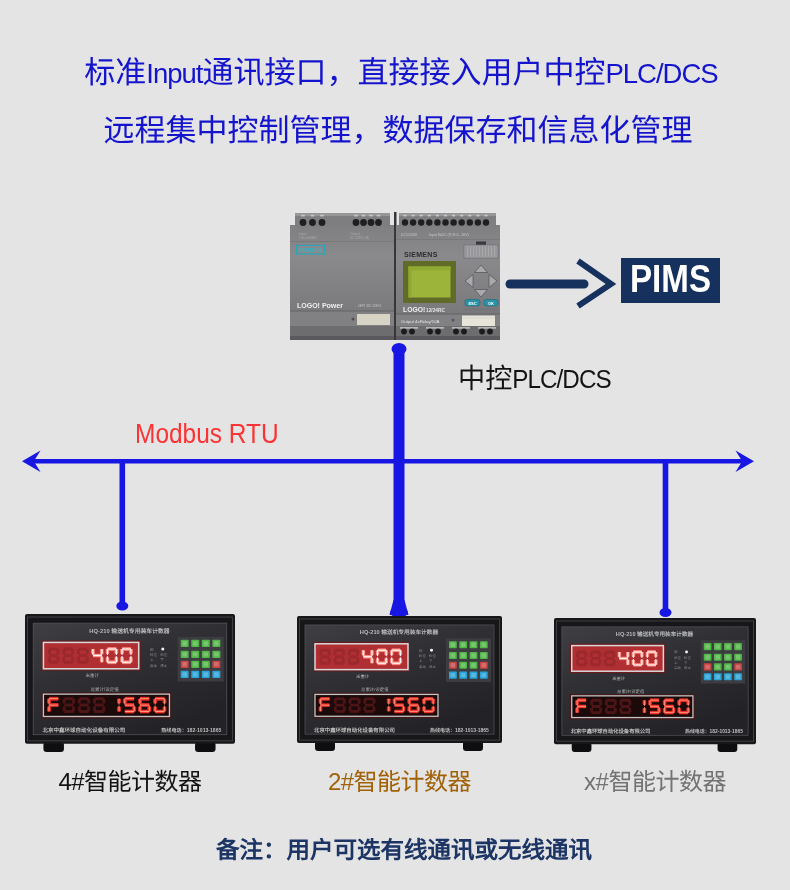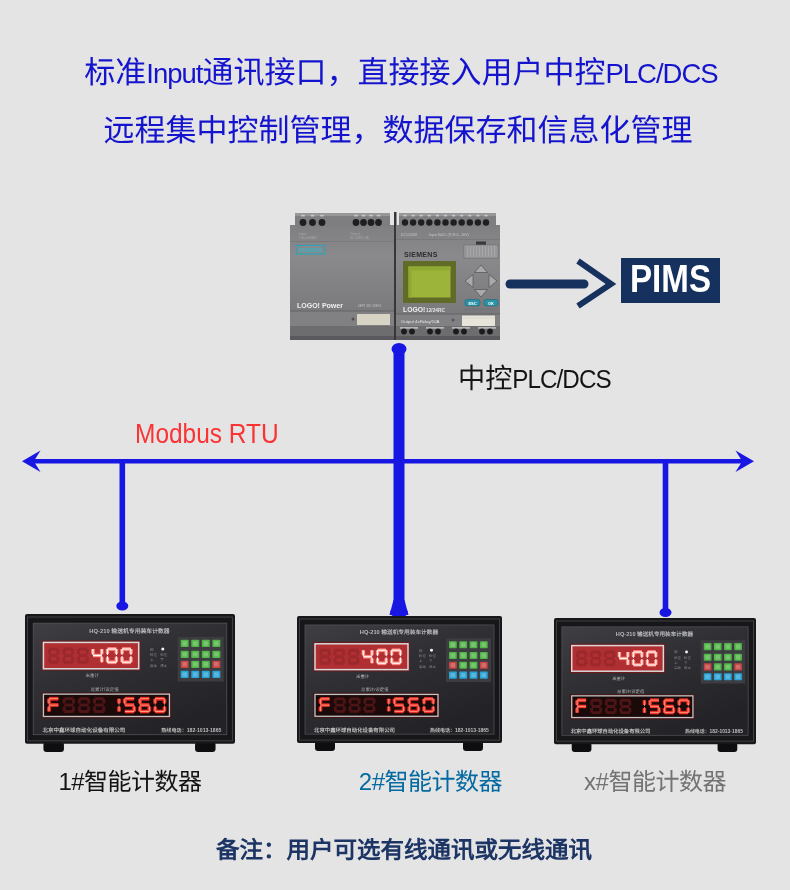--- a/index.html
+++ b/index.html
@@ -824,16 +824,16 @@
     <rect x="127.00" y="83.00" width="9.20" height="0.80" rx="0.4" fill="#ff9a88"></rect>
     <rect x="135.80" y="83.40" width="0.80" height="5.95" rx="0.4" fill="#ff9a88"></rect>
     <rect x="135.80" y="90.15" width="0.80" height="5.95" rx="0.4" fill="#ff9a88"></rect>
     <rect x="127.00" y="95.70" width="9.20" height="0.80" rx="0.4" fill="#ff9a88"></rect>
     <rect x="126.60" y="90.15" width="0.80" height="5.95" rx="0.4" fill="#ff9a88"></rect>
     <rect x="126.60" y="83.40" width="0.80" height="5.95" rx="0.4" fill="#ff9a88"></rect>
     <text x="17" y="116.5" font-size="5.4" fill="#bebebe" font-weight="bold" font-family="Liberation Sans,sans-serif">北京中鑫环球自动化设备有限公司</text>
     <text x="133" y="116.5" font-size="5" fill="#bebebe" font-weight="bold" font-family="Liberation Sans,sans-serif">热线电话：182-1013-1865</text>
   </svg>
 
-<div class="abs" style="left:25px;top:762px;width:210px;text-align:center;font-size:24px;letter-spacing:-0.5px;color:#131313">1#智能计数器</div>
-<div class="abs" style="left:297px;top:762px;width:205px;text-align:right;font-size:24px;letter-spacing:-0.5px;color:#0369a1">2#智能计数器</div>
+<div class="abs" style="left:25px;top:762px;width:210px;text-align:center;font-size:24px;letter-spacing:-0.5px;color:#131313">4#智能计数器</div>
+<div class="abs" style="left:297px;top:762px;width:205px;text-align:center;font-size:24px;letter-spacing:-0.5px;color:#a16207">2#智能计数器</div>
 <div class="abs" style="left:554px;top:762px;width:202px;text-align:center;font-size:24px;letter-spacing:-0.5px;color:#737373">x#智能计数器</div>
 
 <div class="abs" style="left:9px;top:831px;width:790px;text-align:center;font-size:23.5px;font-weight:bold;color:#1c3565">备注：用户可选有线通讯或无线通讯</div>
 </body></html>

